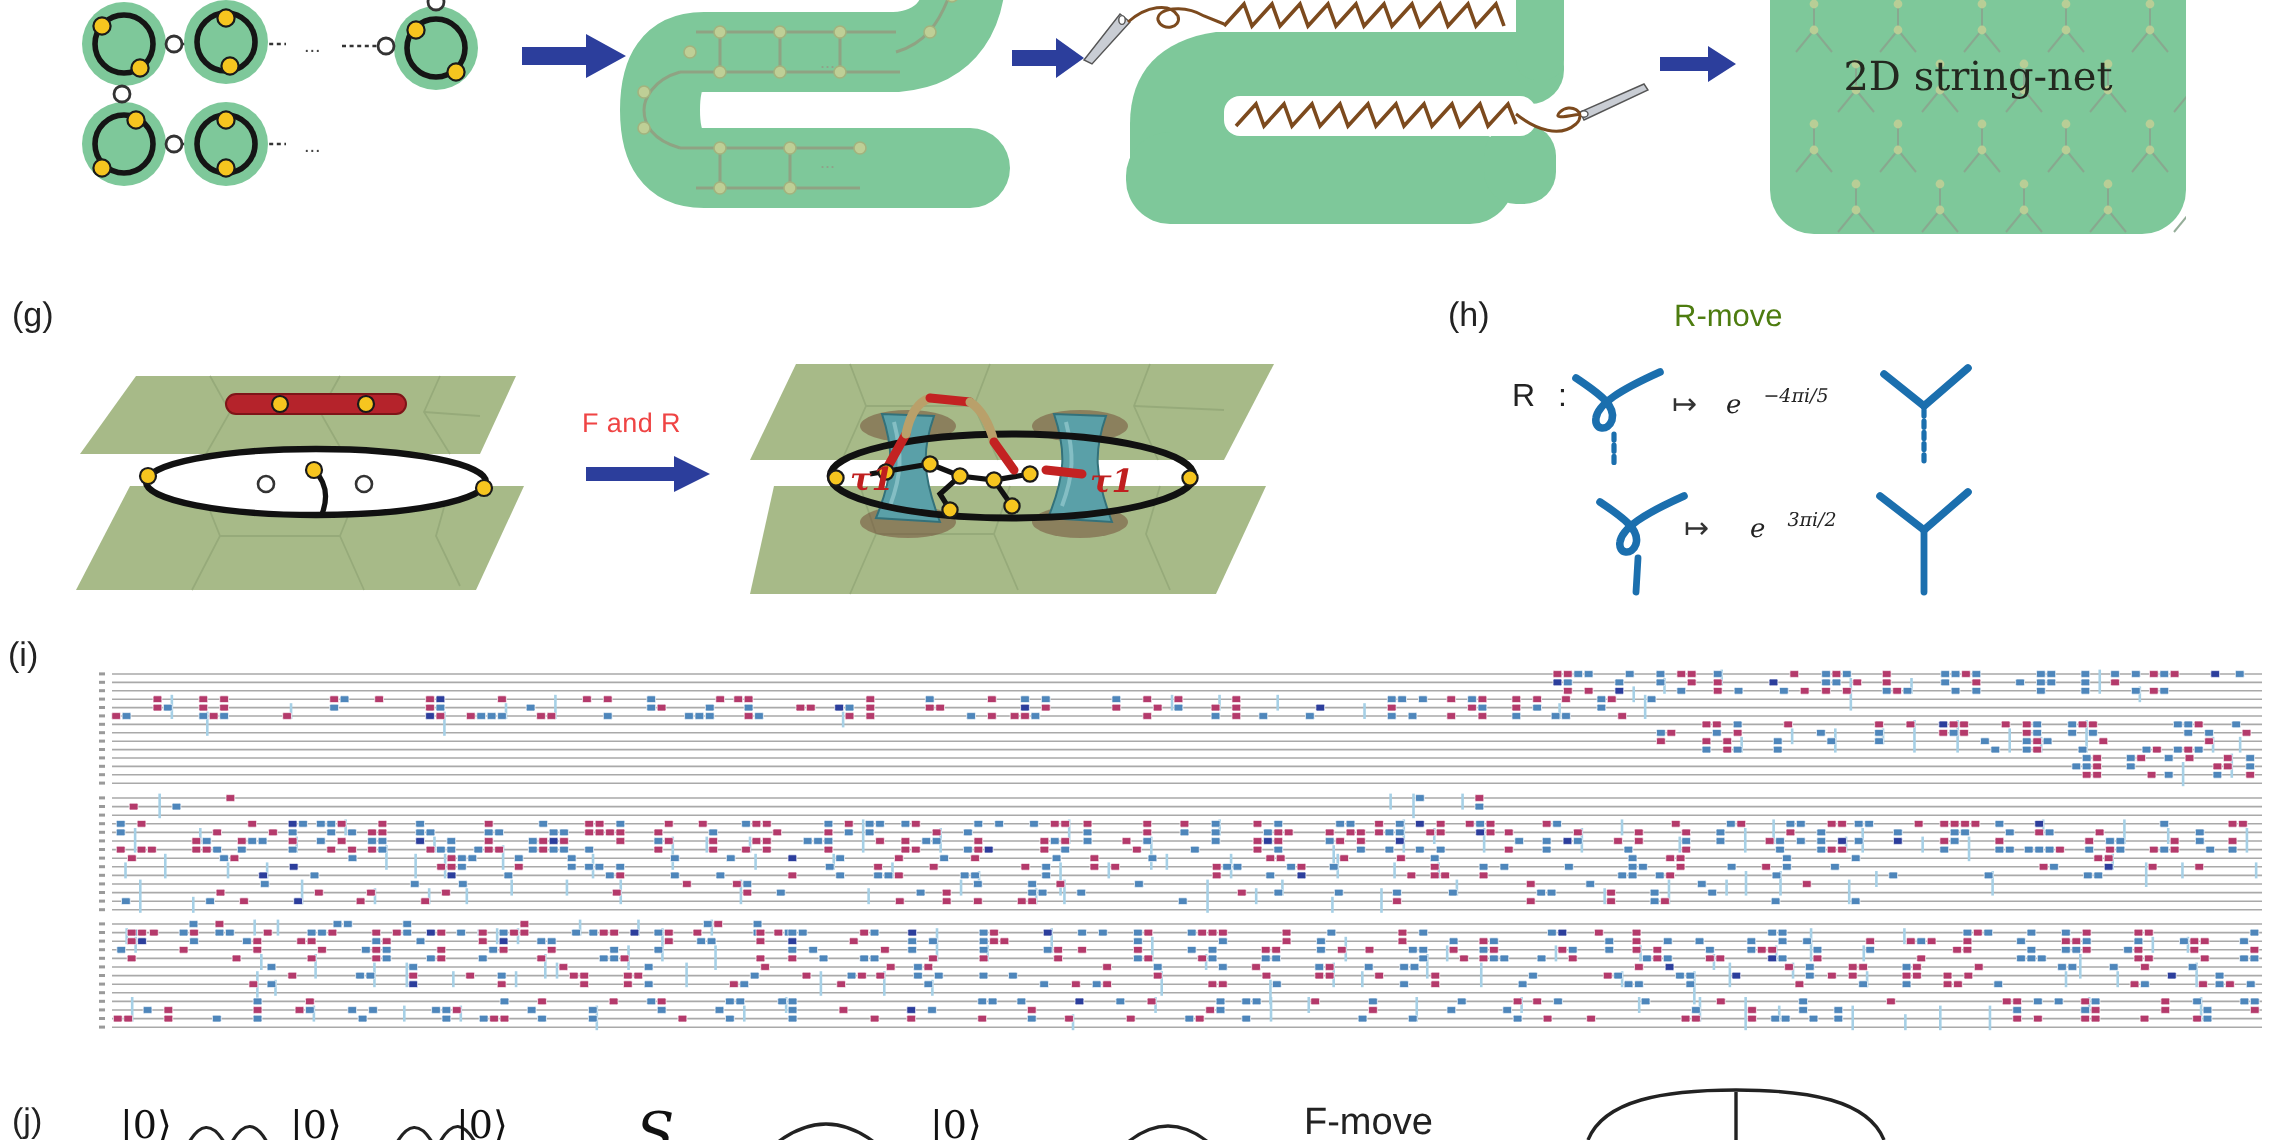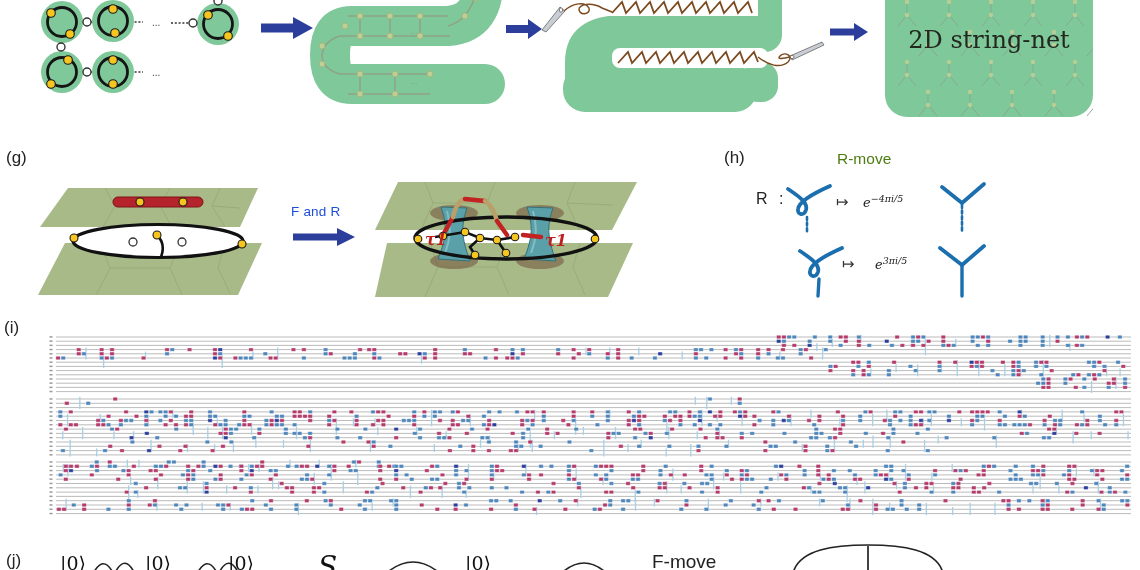--- a/index.html
+++ b/index.html
@@ -4,24 +4,24 @@
 <style>
   html,body{margin:0;padding:0;background:#fff;}
   #canvas{position:relative;width:1140px;height:570px;background:#ffffff;overflow:hidden;
           font-family:"Liberation Sans",sans-serif;color:#1a1a1a;}
   .abs{position:absolute;}
   .panel-label{font-size:17px;color:#222;}
   .serif{font-family:"DejaVu Serif",serif;}
   .ket{font-family:"DejaVu Serif",serif;font-size:19px;color:#111;}
   .mapsto{font-size:15px;color:#333;font-family:"DejaVu Sans",sans-serif;}
   .phase{font-family:"DejaVu Serif",serif;font-style:italic;font-size:13px;color:#222;}
-  .phase sup{font-size:9.5px;}
+  .phase sup{font-size:9.5px;margin-left:11px;}
   .stringnet-box{background:#7ec89a;border-radius:4px 4px 22px 22px;}
-  .stringnet-label{font-family:"DejaVu Serif",serif;font-size:24px;color:#23281f;white-space:nowrap;}
-  .fandr{font-size:13.5px;color:#1d4ed8;letter-spacing:.2px;}
+  .stringnet-label{font-family:"DejaVu Serif",serif;font-size:20px;color:#23281f;white-space:nowrap;}
+  .fandr{font-size:13.5px;color:#ef4444;letter-spacing:.2px;}
   .rmove-title{font-size:15.5px;color:#4d7c0f;}
   .rop{font-size:16px;color:#222;}
   .fmove{font-size:19px;color:#222;}
   .s-op{font-family:"DejaVu Serif",serif;font-style:italic;font-size:28px;color:#111;}
   svg{display:block;}
 </style>
 </head>
 <body>
 
 <div id="canvas">
@@ -389,21 +389,21 @@
       </g>
     </g>
   </svg>
 
   <div class="abs mapsto" style="left:836px;top:193px">↦</div>
   <div class="abs phase" style="left:863px;top:193px">
     <span>e</span><sup>−4πi/5</sup>
   </div>
   <div class="abs mapsto" style="left:842px;top:255px">↦</div>
   <div class="abs phase" style="left:875px;top:255px">
-    <span>e</span><sup>3πi/5</sup>
+    <span>e</span><sup>3πi/2</sup>
   </div>
 
   <div class="abs panel-label" style="left:4px;top:318px">(i)</div>
   <svg id="circuit-svg" class="abs" style="left:46px;top:330px" width="1094" height="202" viewBox="0 0 1094 202">
       <line x1="10" y1="7" x2="1085" y2="7" stroke="#a9a9a9" stroke-width="0.8"></line>
       <rect x="3.5" y="6.2" width="3" height="1.5" fill="#9a9a9a"></rect>
       <line x1="10" y1="11.2" x2="1085" y2="11.2" stroke="#a9a9a9" stroke-width="0.8"></line>
       <rect x="3.5" y="10.399999999999999" width="3" height="1.5" fill="#9a9a9a"></rect>
       <line x1="10" y1="15.4" x2="1085" y2="15.4" stroke="#a9a9a9" stroke-width="0.8"></line>
       <rect x="3.5" y="14.6" width="3" height="1.5" fill="#9a9a9a"></rect>

